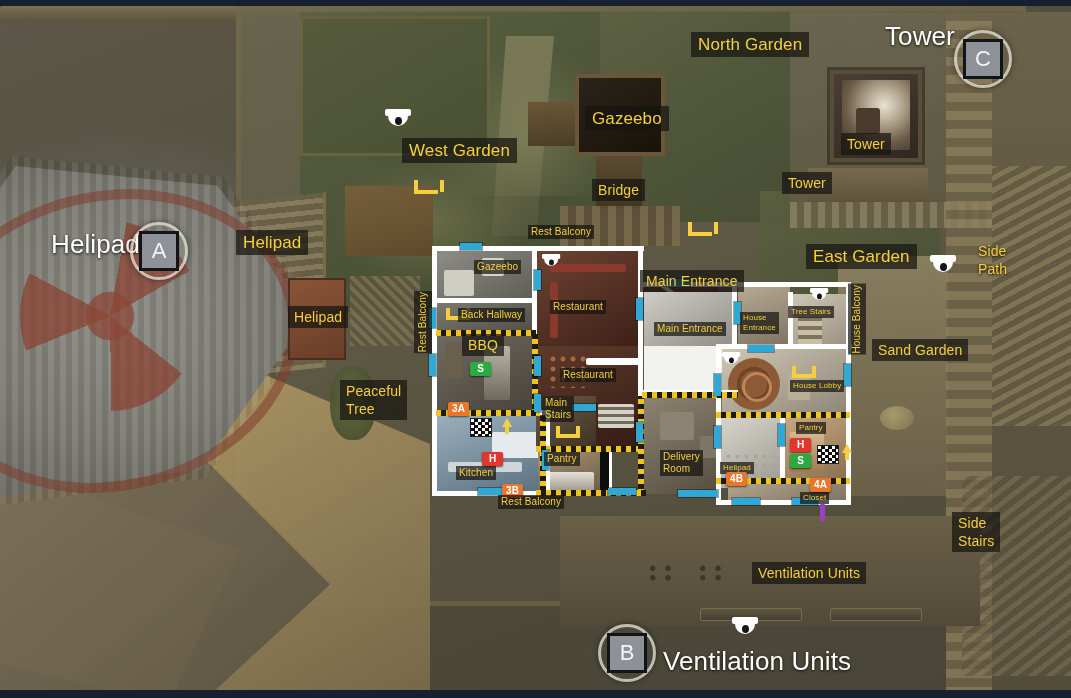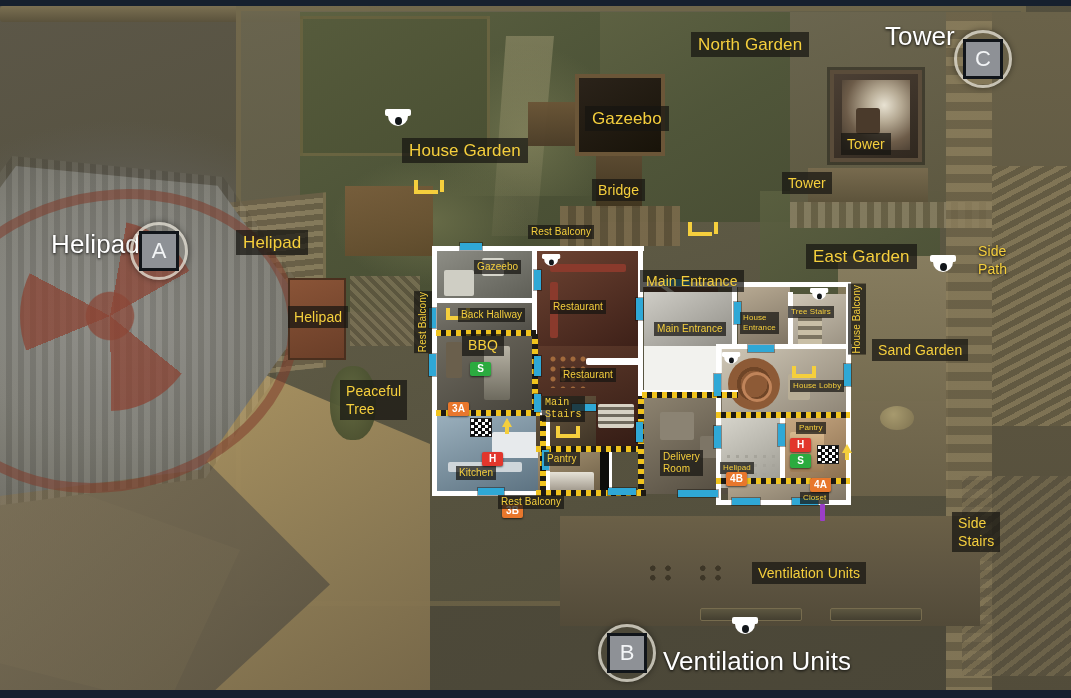--- a/index.html
+++ b/index.html
@@ -433,47 +433,47 @@
           <div class="dome"></div>
           <div class="eye"></div>
         </div>
 
       <div class="lbl sm" style="left:42px;top:14px;">Gazeebo</div>
       <div class="lbl sm" style="left:26px;top:62px;">Back Hallway</div>
       <div class="lbl mid" style="left:30px;top:88px;">BBQ</div>
       <div class="lbl sm" style="left:24px;top:220px;">Kitchen</div>
       <div class="lbl sm" style="left:118px;top:54px;">Restaurant</div>
       <div class="lbl sm" style="left:128px;top:122px;">Restaurant</div>
-      <div class="lbl sm two" style="left:110px;top:150px;font-family:Liberation Mono, monospace;">Main
+      <div class="lbl sm two" style="left:110px;top:150px;">Main
 Stairs</div>
       <div class="lbl sm" style="left:112px;top:206px;">Pantry</div>
       <div class="lbl sm two" style="left:228px;top:204px;">Delivery
 Room</div>
       <div class="lbl sm" style="left:222px;top:76px;">Main Entrance</div>
       <div class="lbl xs two" style="left:308px;top:66px;">House
 Entrance</div>
       <div class="lbl xs" style="left:356px;top:60px;">Tree Stairs</div>
       <div class="lbl xs" style="left:358px;top:134px;">House Lobby</div>
       <div class="lbl xs" style="left:288px;top:216px;">Helipad</div>
       <div class="lbl xs" style="left:364px;top:176px;">Pantry</div>
       <div class="lbl xs" style="left:368px;top:246px;">Closet</div>
 
       <div class="badge b-o" style="left:16px;top:116px;">3A</div>
       <div class="badge b-s" style="left:38px;top:116px;">S</div>
       <div class="badge b-h" style="left:50px;top:206px;">H</div>
-      <div class="badge b-o" style="left:70px;top:218px;">3B</div>
+      <div class="badge b-o" style="left:70px;top:198px;">3B</div>
       <div class="badge b-o" style="left:294px;top:186px;">4B</div>
       <div class="badge b-h" style="left:358px;top:192px;">H</div>
       <div class="badge b-o" style="left:378px;top:192px;">4A</div>
       <div class="badge b-s" style="left:358px;top:208px;">S</div>
 
     </div>
 
     <div class="lbl big" style="left:691px;top:26px;">North Garden</div>
-    <div class="lbl big" style="left:402px;top:132px;">House Garden</div>
+    <div class="lbl big" style="left:402px;top:132px;">West Garden</div>
     <div class="lbl big" style="left:585px;top:100px;">Gazeebo</div>
     <div class="lbl mid" style="left:592px;top:173px;">Bridge</div>
     <div class="lbl mid" style="left:841px;top:127px;">Tower</div>
     <div class="lbl mid" style="left:782px;top:166px;">Tower</div>
     <div class="lbl big" style="left:806px;top:238px;">East Garden</div>
     <div class="lbl mid two nobg" style="left:972px;top:234px;">Side
 Path</div>
     <div class="lbl mid" style="left:872px;top:333px;">Sand Garden</div>
     <div class="lbl mid two" style="left:952px;top:506px;">Side
 Stairs</div>

